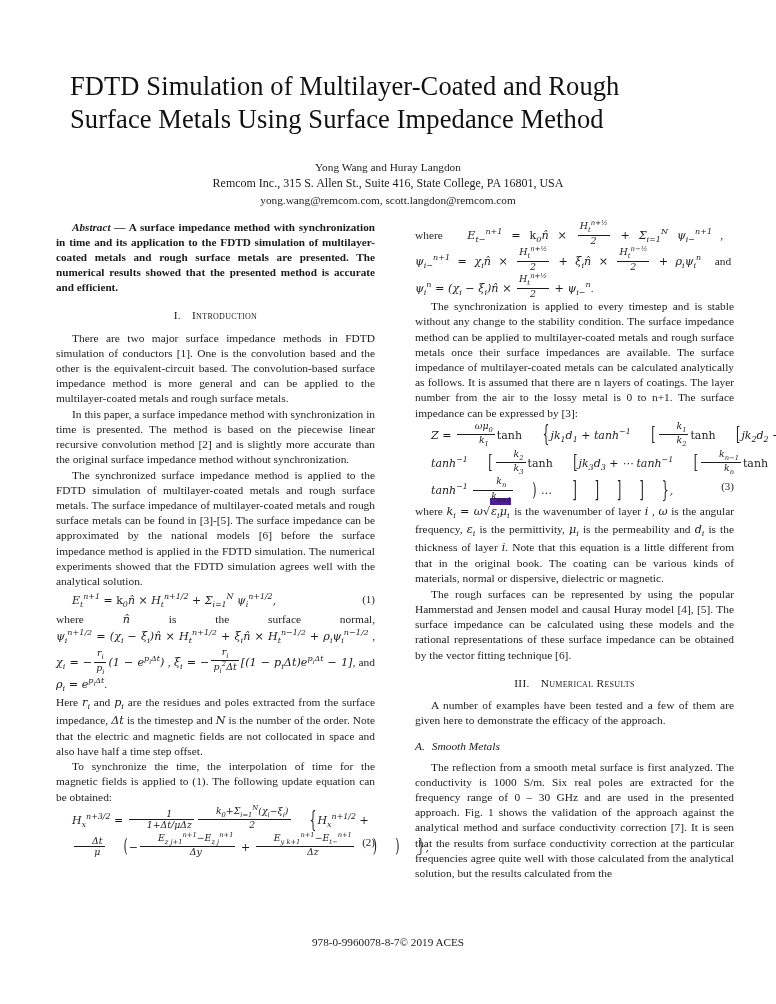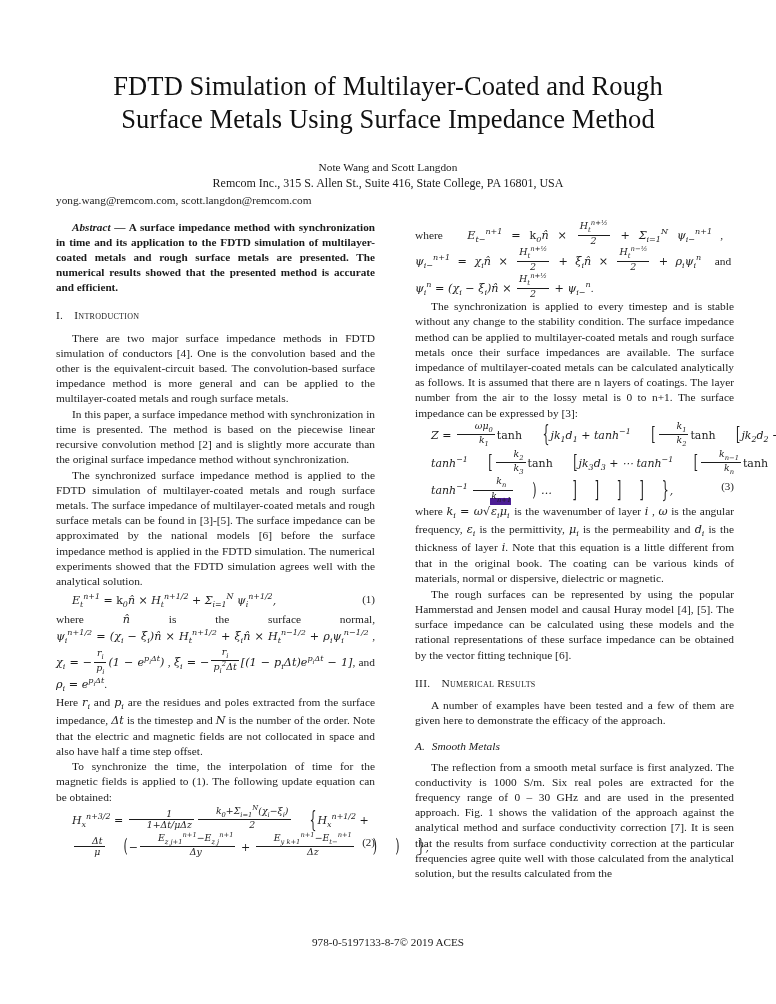--- a/index.html
+++ b/index.html
@@ -22,21 +22,21 @@
   .sheet {
     position: absolute;
     left: 56px;
     top: 22px;
     width: 664px;
     height: 940px;
   }
 
   
   .title {
-    text-align: center;
+    text-align: left;
     font-size: 26.5px;
     line-height: 1.26;
     letter-spacing: 0.1px;
     color: #111;
     margin: 48px 14px 0 14px;
     font-weight: 400;
   }
   .authors {
     text-align: center;
     font-size: 11.3px;
@@ -44,20 +44,21 @@
     color: #1a1a1a;
     margin-top: 22px;
   }
   .affil {
     text-align: center;
     font-size: 12px;
     line-height: 1.42;
     color: #1a1a1a;
   }
   .emails {
+    text-align: center;
     font-size: 11.3px;
     line-height: 1.42;
     color: #1a1a1a;
   }
 
   
   .columns {
     position: absolute;
     top: 198px;
     left: 0;
@@ -82,20 +83,21 @@
   .abstract {
     font-weight: bold;
     text-align: justify;
     text-indent: 0;
     font-size: 11.2px;
     line-height: 1.345;
   }
   .abstract .lead { font-style: italic; }
 
   .sec-head {
+    text-align: center;
     margin: 13px 0 7px 0;
     font-size: 11.4px;
     font-variant: small-caps;
     letter-spacing: 0.3px;
   }
   .sec-head .num {
     font-variant: normal;
     margin-right: 11px;
   }
   .subsec-head {
@@ -178,33 +180,33 @@
     color: #1b1b1b;
   }
 </style>
 </head>
 <body>
 
 <div class="page">
   <div class="sheet">
 
     <h1 class="title">FDTD Simulation of Multilayer-Coated and Rough Surface Metals Using Surface Impedance Method</h1>
-    <div class="authors">Note Wang and Scott Langdon</div>
+    <div class="authors">Yong Wang and Huray Langdon</div>
     <div class="affil">Remcom Inc., 315 S. Allen St., Suite 416, State College, PA 16801, USA</div>
     <div class="emails">yong.wang@remcom.com, scott.langdon@remcom.com</div>
 
     <div class="columns">
 
       <div class="col">
 
         <p class="abstract"><span class="lead">Abstract</span><span> — </span><span>A surface impedance method with synchronization in time and its application to the FDTD simulation of multilayer-coated metals and rough surface metals are presented. The numerical results showed that the presented method is accurate and efficient.</span></p>
 
         <div class="sec-head"><span class="num">I.</span><span>Introduction</span></div>
 
-        <p>There are two major surface impedance methods in FDTD simulation of conductors [4]. One is the convolution based and the other is the equivalent-circuit based. The convolution-based surface impedance method is more general and can be applied to the multilayer-coated metals and rough surface metals.</p>
+        <p>There are two major surface impedance methods in FDTD simulation of conductors [1]. One is the convolution based and the other is the equivalent-circuit based. The convolution-based surface impedance method is more general and can be applied to the multilayer-coated metals and rough surface metals.</p>
         <p>In this paper, a surface impedance method with synchronization in time is presented. The method is based on the piecewise linear recursive convolution method [2] and is slightly more accurate than the original surface impedance method without synchronization.</p>
         <p>The synchronized surface impedance method is applied to the FDTD simulation of multilayer-coated metals and rough surface metals. The surface impedance of multilayer-coated metals and rough surface metals can be found in [3]-[5]. The surface impedance can be approximated by the national models [6] before the surface impedance method is applied in the FDTD simulation. The numerical experiments showed that the FDTD simulation agrees well with the analytical solution.</p>
 
 
 
         <p class="mathline math eqblock">E<span class="dn">t</span><span class="up">n+1</span> = <span class="rom">k</span><span class="dn">0</span>n̂ × H<span class="dn">t</span><span class="up">n+1/2</span> + Σ<span class="dn">i=1</span><span class="up">N</span> ψ<span class="dn">i</span><span class="up">n+1/2</span>,<span class="eqno">(1)</span></p>
 
         <p class="noind"><span>where</span> <span class="math">n̂</span> <span>is the surface normal,</span> <span class="math">ψ<span class="dn">i</span><span class="up">n+1/2</span> = (χ<span class="dn">i</span> − ξ<span class="dn">i</span>)n̂ × H<span class="dn">t</span><span class="up">n+1/2</span> + ξ<span class="dn">i</span>n̂ × H<span class="dn">t</span><span class="up">n−1/2</span> + ρ<span class="dn">i</span>ψ<span class="dn">i</span><span class="up">n−1/2</span></span> , <span class="math">χ<span class="dn">i</span> = −<span class="frac"><span class="nu">r<span class="dn">i</span></span><span class="de">p<span class="dn">i</span></span></span>(1 − e<span class="up">p<span class="dn">i</span>Δt</span>)</span> , <span class="math">ξ<span class="dn">i</span> = −<span class="frac"><span class="nu">r<span class="dn">i</span></span><span class="de">p<span class="dn">i</span><span class="up">2</span>Δt</span></span>[(1 − p<span class="dn">i</span>Δt)e<span class="up">p<span class="dn">i</span>Δt</span> − 1]</span>, and <span class="math">ρ<span class="dn">i</span> = e<span class="up">p<span class="dn">i</span>Δt</span></span>.</p>
 
         <p class="noind"><span>Here</span> <span class="math">r<span class="dn">i</span></span> <span>and</span> <span class="math">p<span class="dn">i</span></span> <span>are the residues and poles extracted from the surface impedance,</span> <span class="math">Δt</span> <span>is the timestep and</span> <span class="math">N</span> <span>is the number of the order. Note that the electric and magnetic fields are not collocated in space and also have half a time step offset.</span></p>
@@ -237,16 +239,16 @@
 
         <p>A number of examples have been tested and a few of them are given here to demonstrate the efficacy of the approach.</p>
 
         <div class="subsec-head"><span class="sn">A.</span><span>Smooth Metals</span></div>
 
         <p>The reflection from a smooth metal surface is first analyzed. The conductivity is 1000 S/m. Six real poles are extracted for the frequency range of 0 – 30 GHz and are used in the presented approach. Fig. 1 shows the validation of the approach against the analytical method and surface conductivity correction [7]. It is seen that the results from surface conductivity correction at the particular frequencies agree quite well with those calculated from the analytical solution, but the results calculated from the</p>
 
       </div>
     </div>
 
-    <div class="footer">978-0-5197133-8-7© 2019 ACES</div>
+    <div class="footer">978-0-9960078-8-7© 2019 ACES</div>
 
   </div>
 </div>
 
 </body></html>

